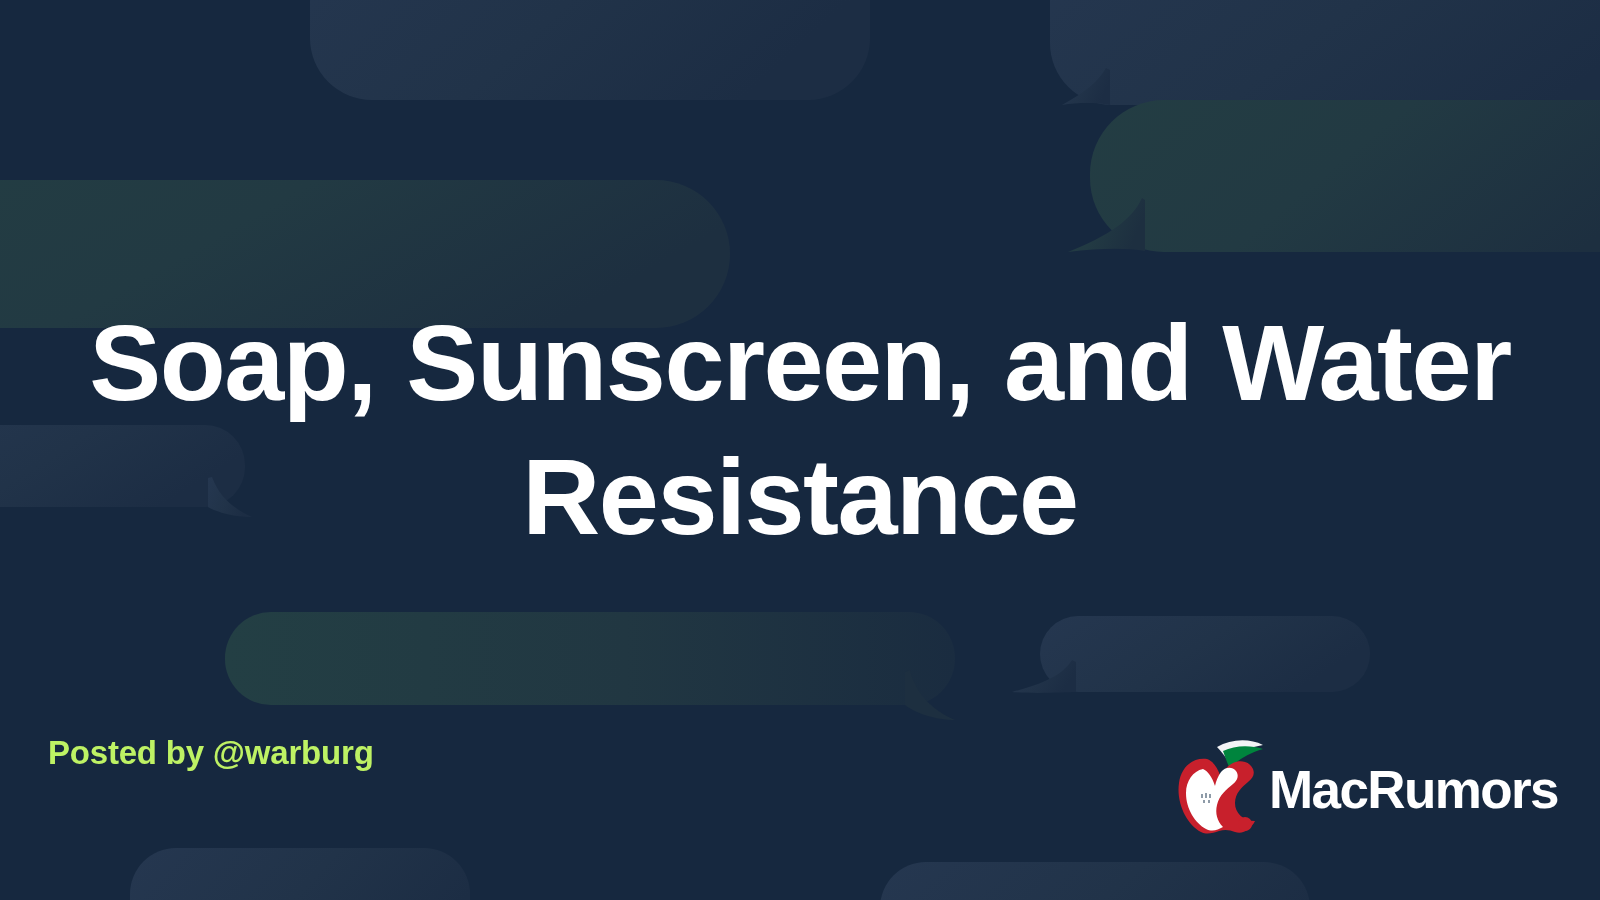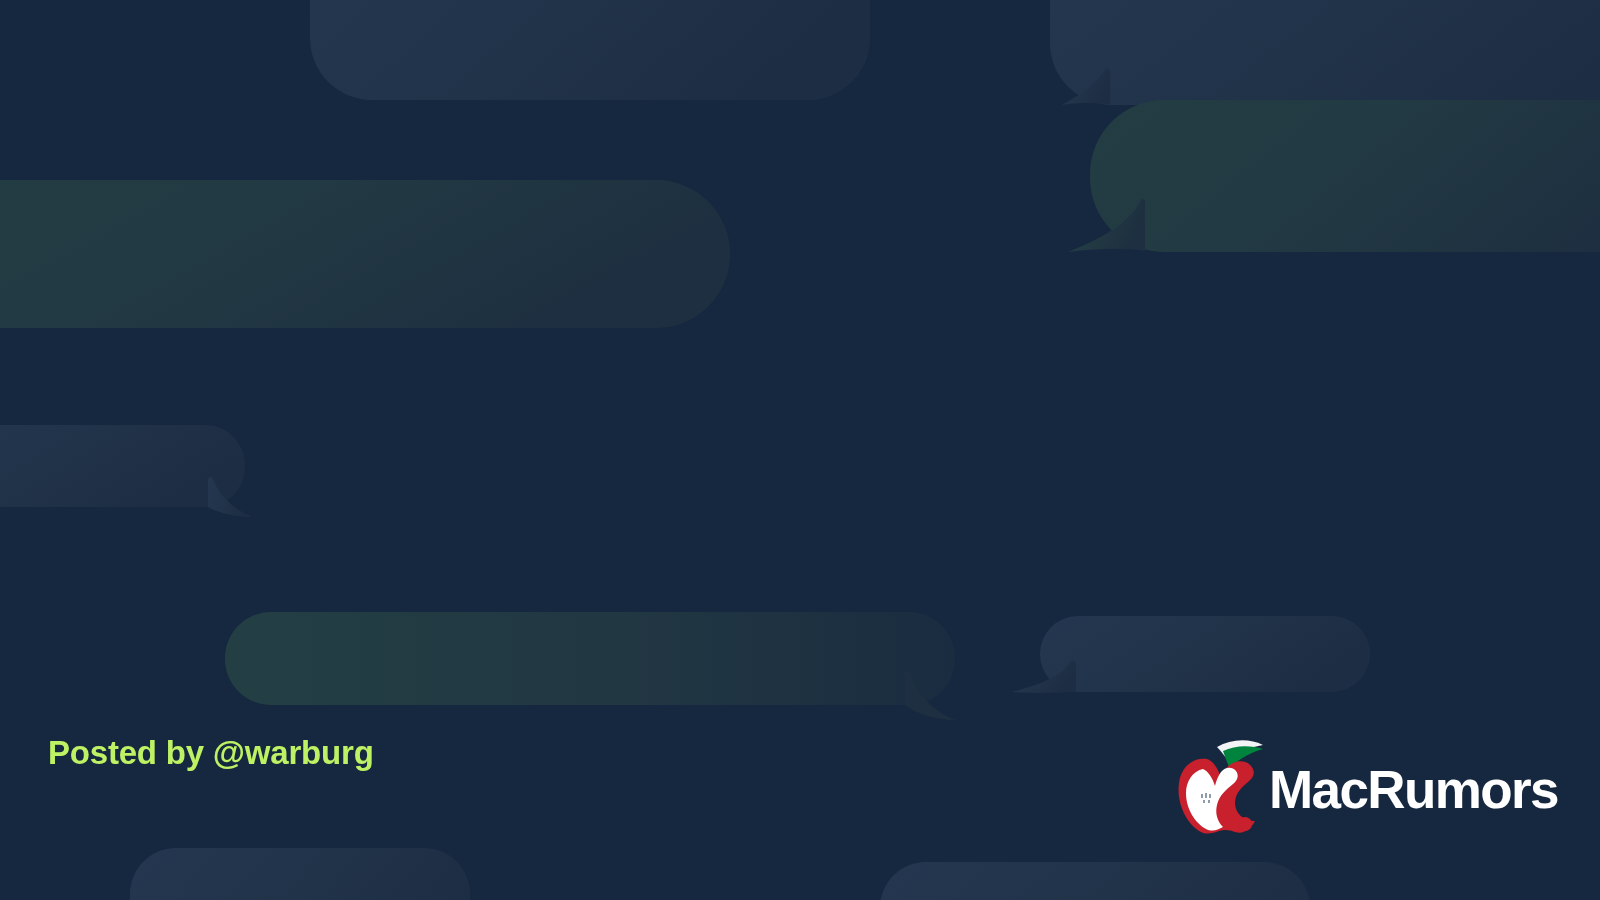--- a/index.html
+++ b/index.html
@@ -158,20 +158,24 @@
       <rect x="130" y="848" width="340" height="130" rx="46" fill="url(#gNavy)"></rect>
     </g>
     <g>
       <rect x="880" y="862" width="430" height="130" rx="46" fill="url(#gNavy)"></rect>
     </g>
   </svg>
 
   <div id="content">
 
 
+    <div class="title-wrap">
+      <h1 class="title"><span>Soap, Sunscreen, and</span>
+        <span>Water Resistance</span></h1>
+    </div>
 
     <div class="posted-by">Posted by @warburg</div>
 
     <div class="brand">
       <svg class="brand-logo" viewBox="0 0 96 100" aria-hidden="true">
 
         <path d="M46 8 C56 4 70 3 82 9 C70 9 58 13 50 21 C48 17 47 12 46 8 Z" fill="#1b2a4a"></path>
 
         <path d="M44 10 C58 2 76 1 90 8 C78 10 64 15 55 24 C52 19 48 14 44 10 Z" fill="#ffffff" opacity="0.95"></path>
 

